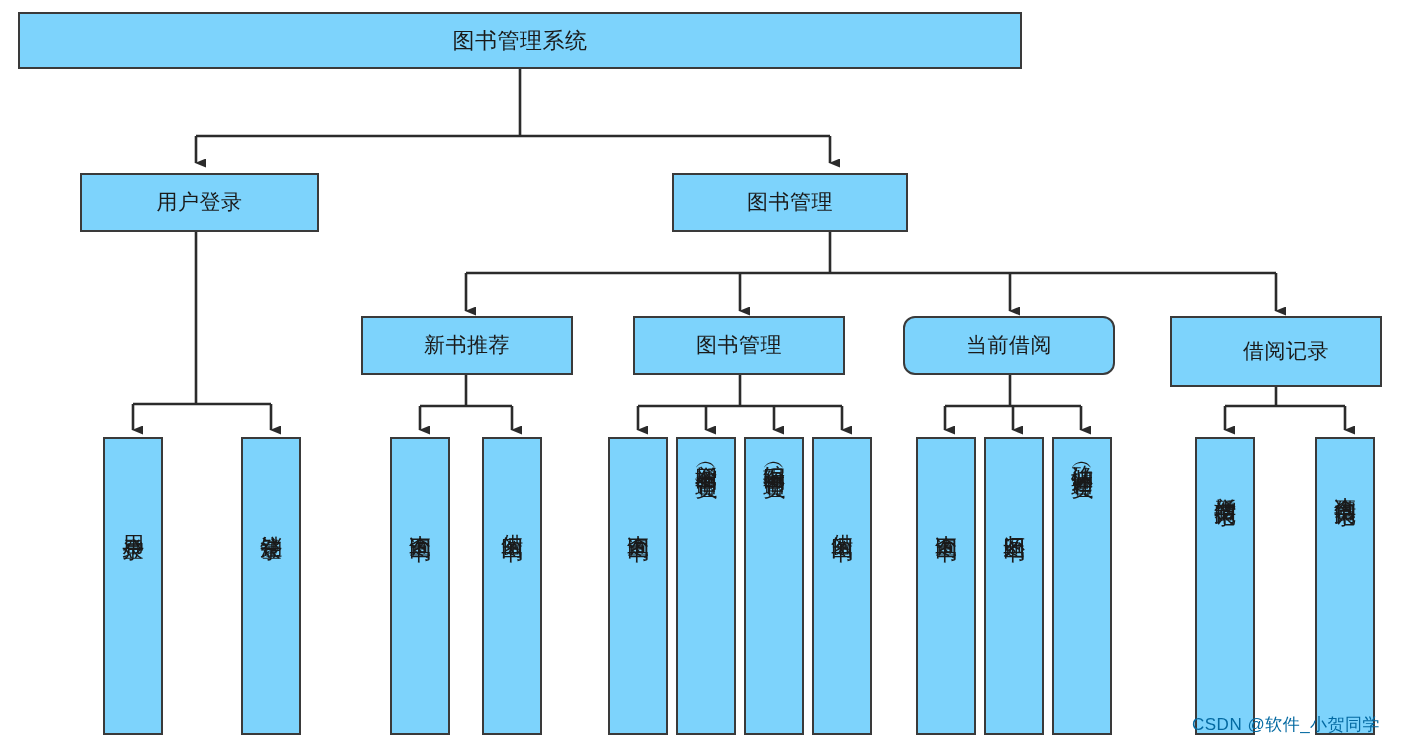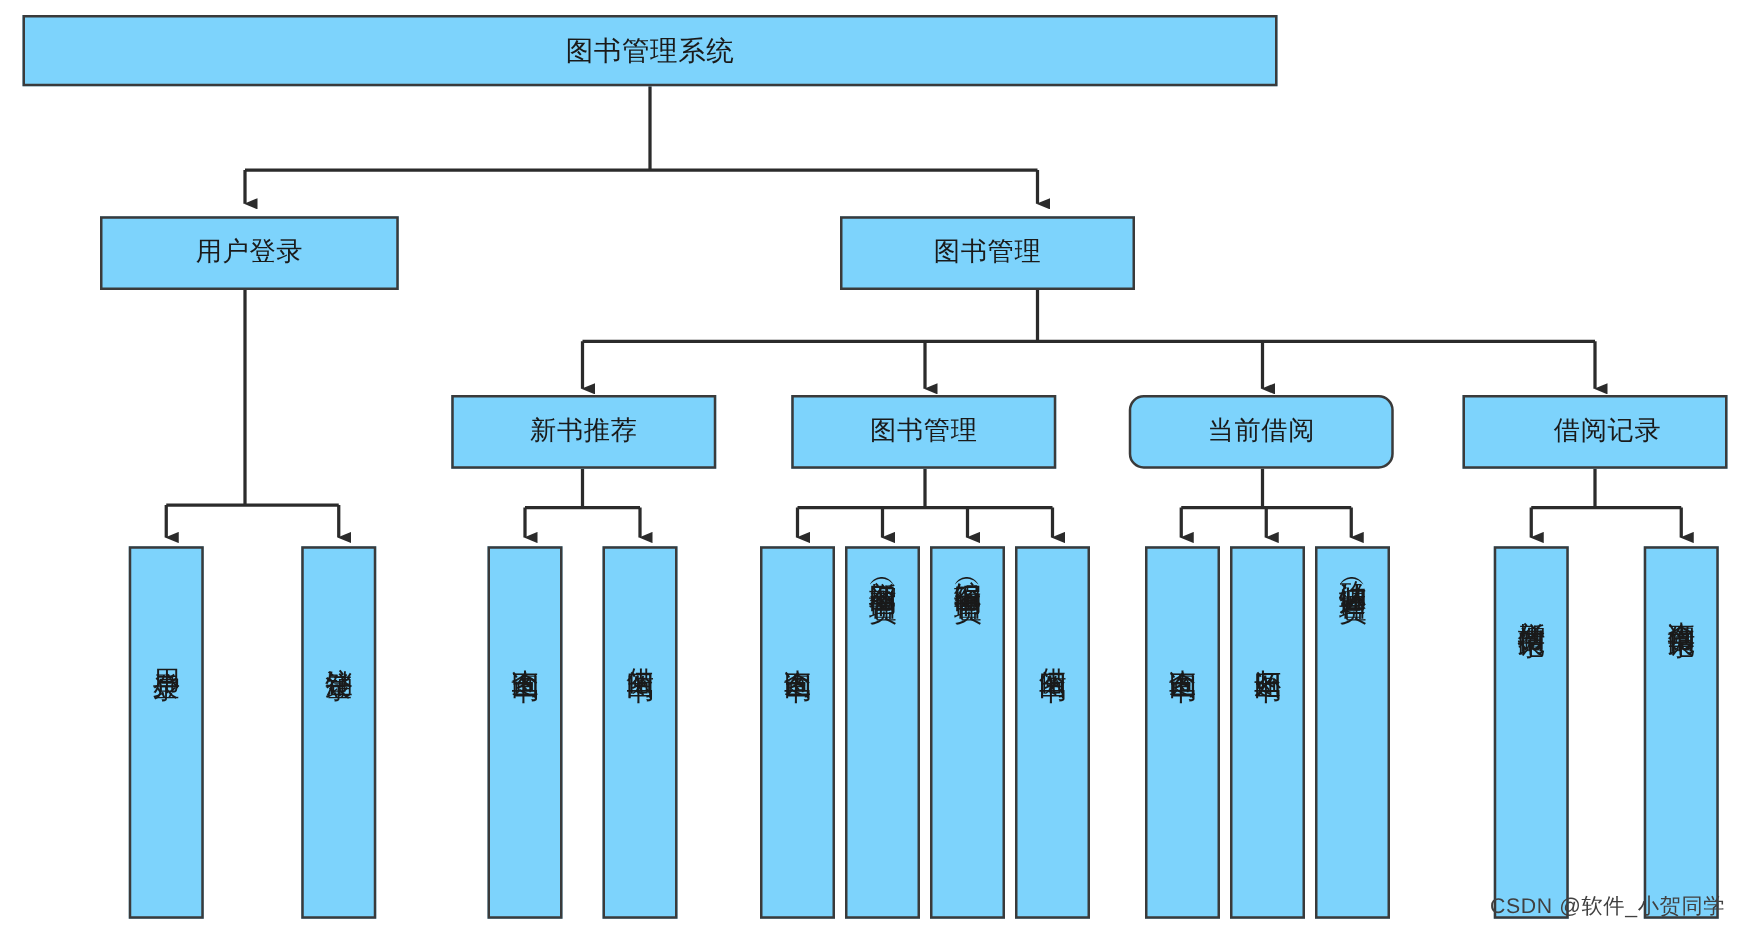--- a/index.html
+++ b/index.html
@@ -56,21 +56,21 @@
     font-size: 22px;
     line-height: 1.02;
     letter-spacing: 2px;
   }
   .node.root .label { font-size: 22px; }
   .watermark {
     position: absolute;
     left: 1192px;
     top: 713px;
     font-size: 17px;
-    color: #404040;
+    color: #0369a1;
     white-space: nowrap;
     letter-spacing: 0.5px;
   }
 </style>
 </head>
 <body>
 
 <div id="canvas">
 
   <svg class="edges" viewBox="0 0 1405 747">
@@ -136,21 +136,21 @@
 
   <div class="node horizontal" style="left:361px; top:316px; width:212px; height:59px;">
     <span class="label">新书推荐</span>
   </div>
   <div class="node horizontal" style="left:633px; top:316px; width:212px; height:59px;">
     <span class="label">图书管理</span>
   </div>
   <div class="node horizontal" style="left:903px; top:316px; width:212px; height:59px;border-radius:12px;">
     <span class="label">当前借阅</span>
   </div>
-  <div class="node horizontal" style="left:1170px; top:316px; width:212px; height:59px;padding-left:20px;">
+  <div class="node horizontal" style="left:1170px; top:316px; width:212px; height:71px;padding-left:20px;">
     <span class="label">借阅记录</span>
   </div>
 
   <div class="node vertical" style="left:103px; top:437px; width:60px; height:298px; padding-top:78px;">
     <span class="label">用户登录</span>
   </div>
   <div class="node vertical" style="left:241px; top:437px; width:60px; height:298px; padding-top:78px;">
     <span class="label">注销登录</span>
   </div>
 

